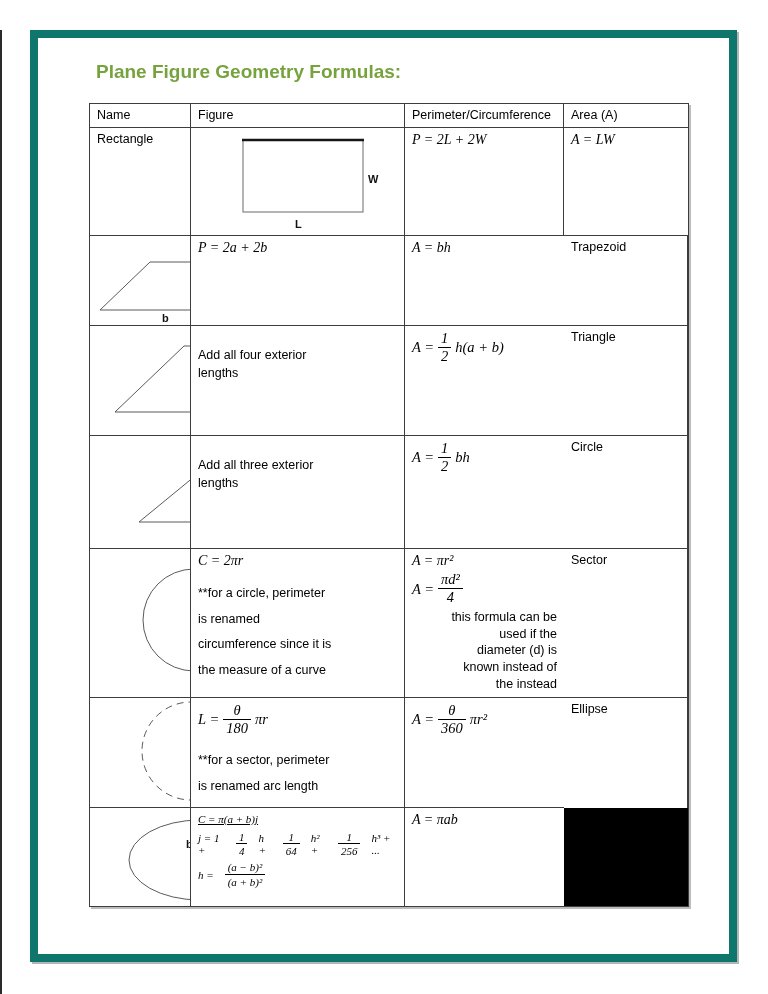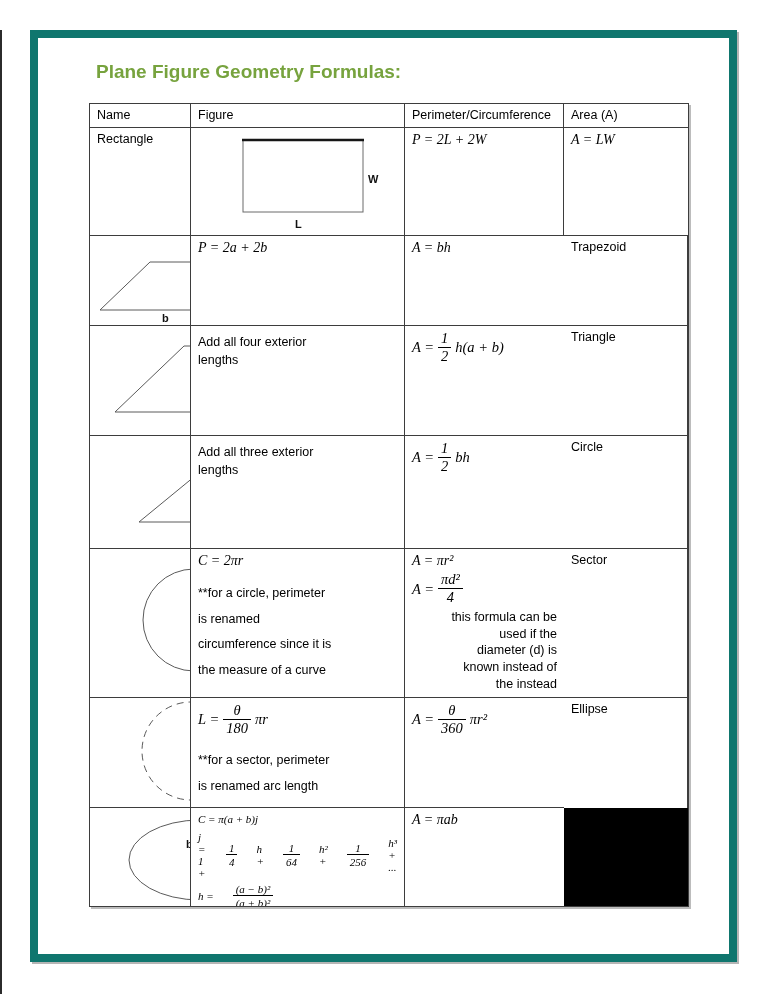--- a/index.html
+++ b/index.html
@@ -22,25 +22,25 @@
   .fcell svg{display:block;}
   .math{font-family:"Liberation Serif",serif;font-style:italic;font-size:14px;line-height:1.3;}
   .mrow{display:flex;align-items:center;gap:4px;margin-top:2px;
         font-family:"Liberation Serif",serif;font-style:italic;font-size:14.5px;}
   .frac{display:inline-block;text-align:center;}
   .frac span{display:block;}
   .fn{border-bottom:1px solid #000;padding:0 3px;line-height:1.1;}
   .fd{padding:1px 3px 0;line-height:1.1;}
   .note{font-size:12.5px;}
   .note.wide{line-height:2.05;margin-top:11px;}
-  .note.norm{line-height:1.42;margin-top:5px;}
+  .note.norm{line-height:1.42;margin-top:18px;}
   .note.tight{line-height:1.33;margin-top:3px;text-align:right;}
   .smallmath .mrow,.smallmath .math{font-size:11px;margin-top:1px;}
-  .smallmath .mrow{gap:19px;margin-bottom:4px;}
-  .smallmath .math{margin-bottom:5px;}
+  .smallmath .mrow{gap:11px;margin-bottom:4px;}
+  .smallmath .math{margin-bottom:5px;text-decoration:underline;}
   svg text{font-family:"Liberation Sans",sans-serif;font-weight:bold;font-size:11px;fill:#111;font-style:normal;}
 </style>
 </head>
 <body>
 
 <div class="edge-line"></div>
 
 <div class="page">
 
   <div class="title">Plane Figure Geometry Formulas:</div>

